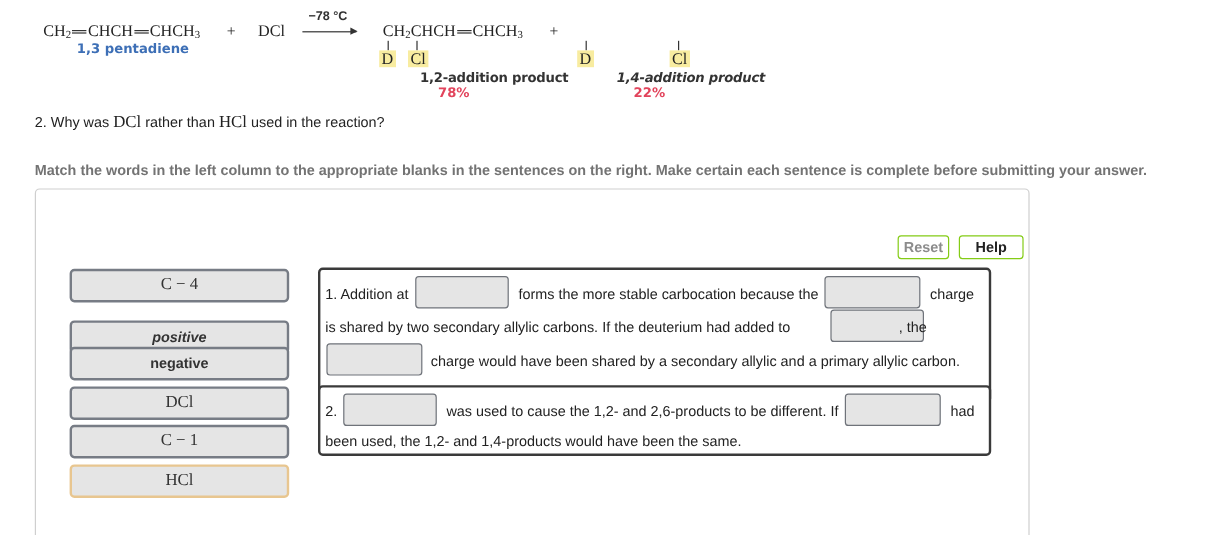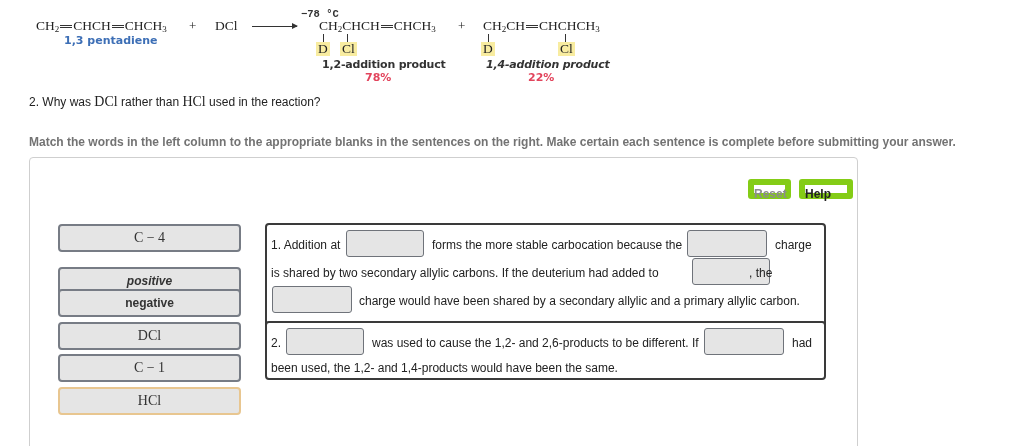--- a/index.html
+++ b/index.html
@@ -6,37 +6,37 @@
     html, body { width: 1024px; height: 446px; overflow: hidden; background: #ffffff; }
     body { position: relative; font-family: "Liberation Sans", sans-serif; color: #222; }
 
     
     .reaction { position: absolute; left: 0; top: 0; width: 620px; height: 90px; }
     .chem { position: absolute; font-family: "Liberation Serif", serif; font-size: 13.5px; color: #222; white-space: nowrap; }
     .chem sub { font-size: 9px; vertical-align: -2px; }
     .dbl { display: inline-block; width: 12px; height: 3px; border-top: 1px solid #333; border-bottom: 1px solid #333; vertical-align: middle; margin: 0 1px; }
     .plus { position: absolute; font-size: 13px; color: #222; font-family: "Liberation Serif", serif; }
     .lbl-blue { position: absolute; font-family: "DejaVu Sans", sans-serif; font-size: 11px; font-weight: bold; color: #3d6fb6; white-space: nowrap; }
-    .lbl-prod { position: absolute; font-family: "DejaVu Sans", sans-serif; font-size: 11px; font-weight: bold; color: #333; white-space: nowrap; letter-spacing: -0.2px; }
+    .lbl-prod { position: absolute; font-family: "DejaVu Sans", sans-serif; font-size: 11px; font-weight: bold; color: #333; white-space: nowrap; letter-spacing: -0.2px; margin-left: 28px; }
     .lbl-pct { position: absolute; font-family: "DejaVu Sans", sans-serif; font-size: 11px; font-weight: bold; color: #e2445c; }
-    .cond { position: absolute; font-family: Liberation Mono, monospace; font-size: 10.5px; font-weight: bold; color: #333; margin-left: 44px; }
+    .cond { position: absolute; font-family: Liberation Sans, sans-serif; font-size: 10.5px; font-weight: bold; color: #333; }
     .arrow { position: absolute; height: 1px; background: #333; }
     .arrow::after { content: ""; position: absolute; right: -1px; top: -3px; border-left: 6px solid #333; border-top: 3.5px solid transparent; border-bottom: 3.5px solid transparent; }
     .bond { position: absolute; width: 1px; background: #333; }
     .hl { position: absolute; background: #f8eca0; font-family: "Liberation Serif", serif; font-size: 13.5px; color: #222; padding: 0 2px; line-height: 14px; }
 
     
     .questions { position: absolute; left: 29px; top: 95px; font-size: 12px; color: #222; line-height: 14px; }
     .questions .q { white-space: nowrap; }
     .math { font-family: "Liberation Serif", serif; font-size: 14px; }
     .instruction { position: absolute; left: 29px; top: 135px; font-size: 12px; font-weight: bold; color: #737373; white-space: nowrap; }
 
     
     .panel { position: absolute; left: 29px; top: 157px; width: 829px; height: 300px; border: 1px solid #cfcfcf; border-radius: 4px; background: #fff; }
-    .tool-btn { position: absolute; top: 21px; height: 20px; border: 6px solid #84cc16; border-radius: 3px; background: #fff; font-size: 12px; font-weight: bold; line-height: 18px; cursor: pointer; }
+    .tool-btn { position: absolute; top: 38px; height: 20px; border: 1px solid #84cc16; border-radius: 3px; background: #fff; font-size: 12px; font-weight: bold; text-align: center; line-height: 18px; cursor: pointer; }
     .btn-reset { left: 718px; width: 43px; color: #8c8c8c; }
     .btn-help { left: 769px; width: 54px; color: #222; }
 
     
     .chip { position: absolute; left: 28px; width: 183px; height: 28px; background: #e5e5e5; border: 2px solid #777c85; border-radius: 4px; text-align: center; line-height: 24px; font-size: 12px; font-weight: bold; color: #333; cursor: grab; }
     .chip.math-chip { font-family: "Liberation Serif", serif; font-size: 14px; font-weight: normal; }
     .chip.selected { border-color: #e8c690; }
 
     
     .sentence { position: absolute; left: 235px; width: 561px; border: 2px solid #3a3a3a; border-radius: 4px; background: #fff; font-size: 12px; color: #222; }
@@ -65,23 +65,20 @@
   </div>
   <div class="bond" style="left:323px; top:34px; height:8px;"></div>
   <div class="bond" style="left:347px; top:34px; height:8px;"></div>
   <div class="hl" style="left:316px; top:42px;">D</div>
   <div class="hl" style="left:340px; top:42px;">Cl</div>
   <div class="lbl-prod" style="left:322px; top:58px;">1,2-addition product</div>
   <div class="lbl-pct" style="left:365px; top:71px;">78%</div>
 
   <div class="plus" style="left:458px; top:18px;">+</div>
 
-  <div class="chem" style="left:483px; top:18px;">
-    <span>CH</span><sub>2</sub><span>CH</span><span class="dbl"></span><span>CHCHCH</span><sub>3</sub>
-  </div>
   <div class="bond" style="left:488px; top:34px; height:8px;"></div>
   <div class="bond" style="left:565px; top:34px; height:8px;"></div>
   <div class="hl" style="left:481px; top:42px;">D</div>
   <div class="hl" style="left:558px; top:42px;">Cl</div>
   <div class="lbl-prod" style="left:486px; top:58px;font-style:italic;">1,4-addition product</div>
   <div class="lbl-pct" style="left:528px; top:71px;">22%</div>
 </div>
 
 <div class="questions">
   <div class="q">

